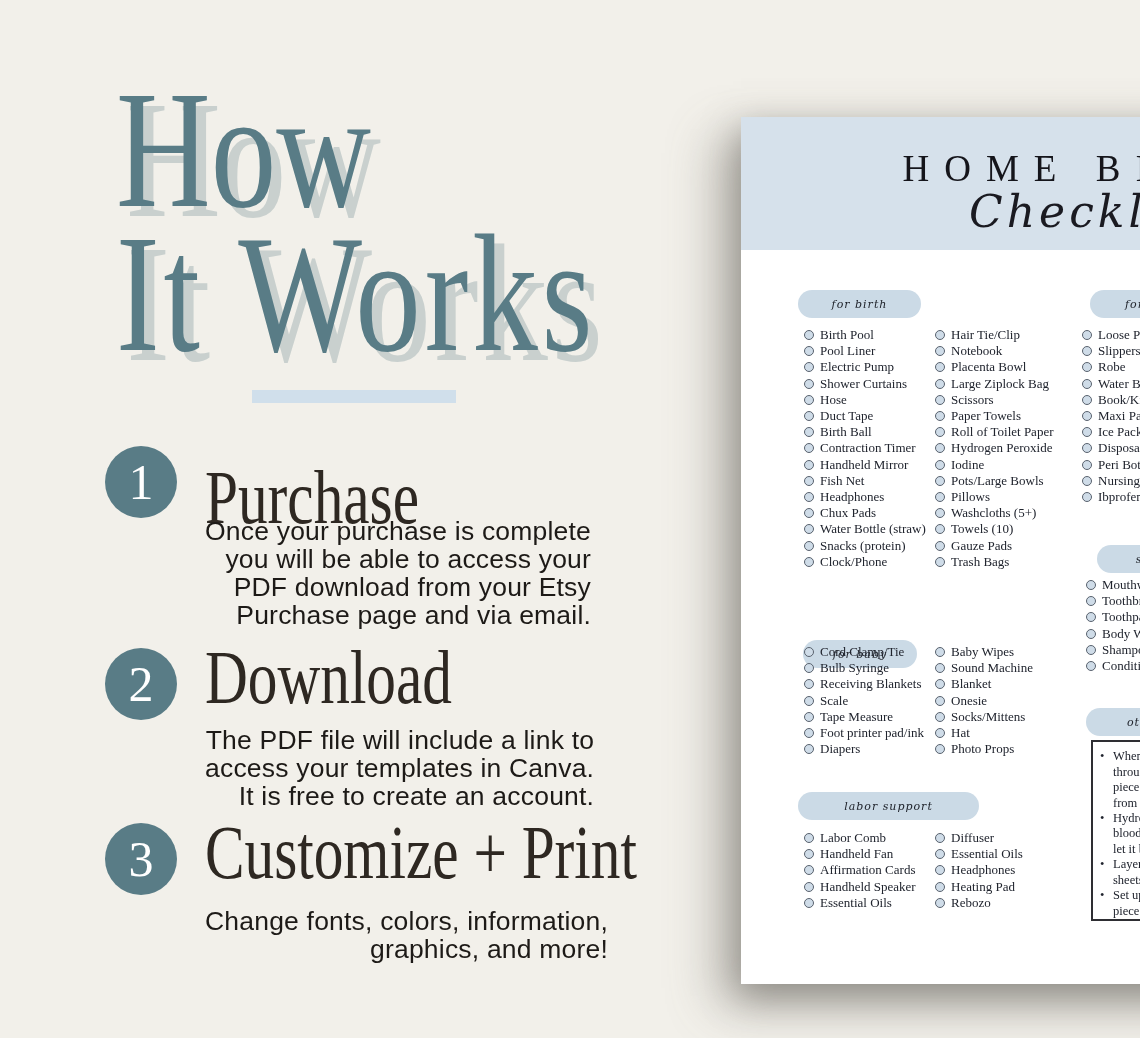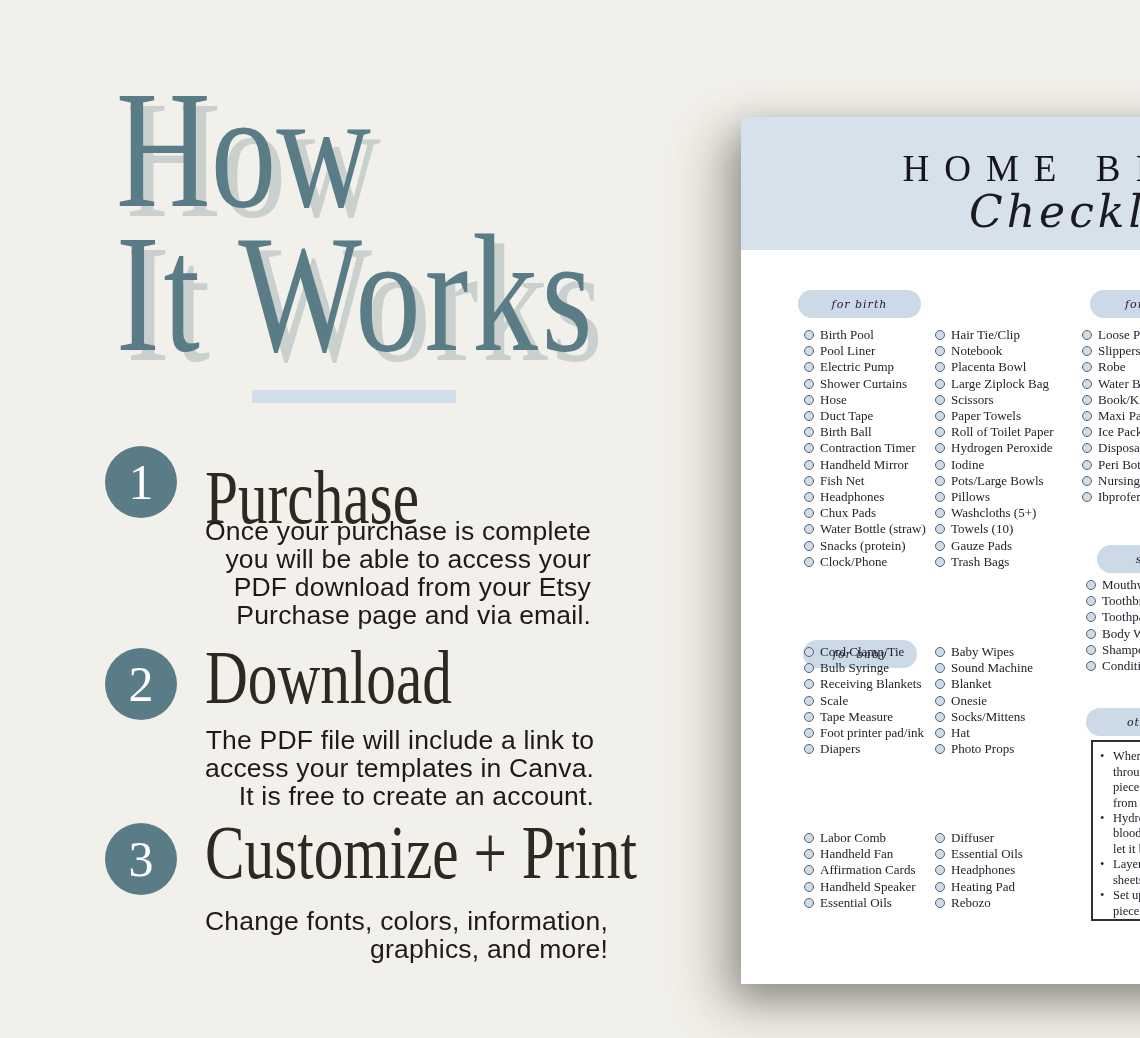--- a/index.html
+++ b/index.html
@@ -313,20 +313,21 @@
         <span class="cb"></span>
         <span class="clbl">Hat</span>
       </div>
 
       <div class="crow">
         <span class="cb"></span>
         <span class="clbl">Photo Props</span>
       </div>
     </div>
 
+  <div id="p-labor" class="pill">labor support</div>
   <div id="l-labor1" class="clist">
 
       <div class="crow">
         <span class="cb"></span>
         <span class="clbl">Labor Comb</span>
       </div>
 
       <div class="crow">
         <span class="cb"></span>
         <span class="clbl">Handheld Fan</span>

